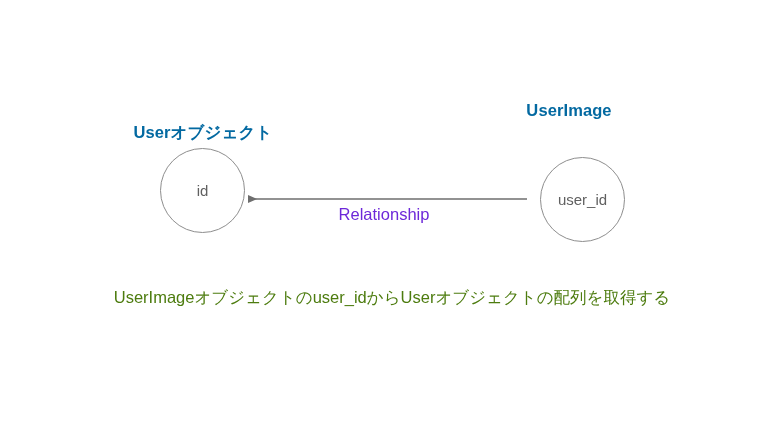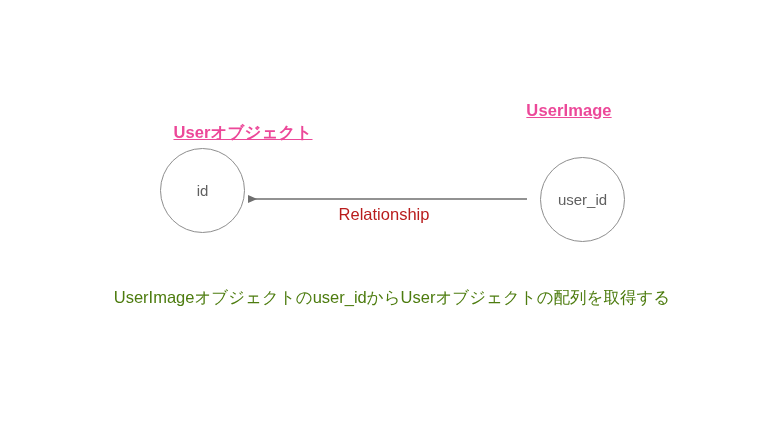--- a/index.html
+++ b/index.html
@@ -19,34 +19,32 @@
   #diagram-canvas {
     position: absolute;
     inset: 0;
     width: 768px;
     height: 432px;
   }
 
   .node-heading {
     position: absolute;
     font-weight: bold;
-    color: #ec4899;
+    color: #0369a1;
     font-size: 16.5px;
     line-height: 21px;
     text-align: center;
     white-space: nowrap;
     letter-spacing: 0.1px;
-    text-decoration: underline;
   }
 
   #user-heading {
     left: 203px;
     top: 122px;
     transform: translateX(-50%);
-    margin-left: 40px;
   }
 
   #userimage-heading {
     left: 569px;
     top: 100px;
     transform: translateX(-50%);
   }
 
   .node-circle {
     position: absolute;
@@ -77,21 +75,21 @@
     white-space: nowrap;
   }
 
   #relationship-label {
     position: absolute;
     left: 384px;
     top: 203px;
     transform: translateX(-50%);
     font-size: 16.5px;
     line-height: 23px;
-    color: #b91c1c;
+    color: #6d28d9;
     white-space: nowrap;
   }
 
   #caption {
     position: absolute;
     left: 392px;
     top: 287px;
     transform: translateX(-50%);
     text-align: center;
     font-size: 16.5px;

